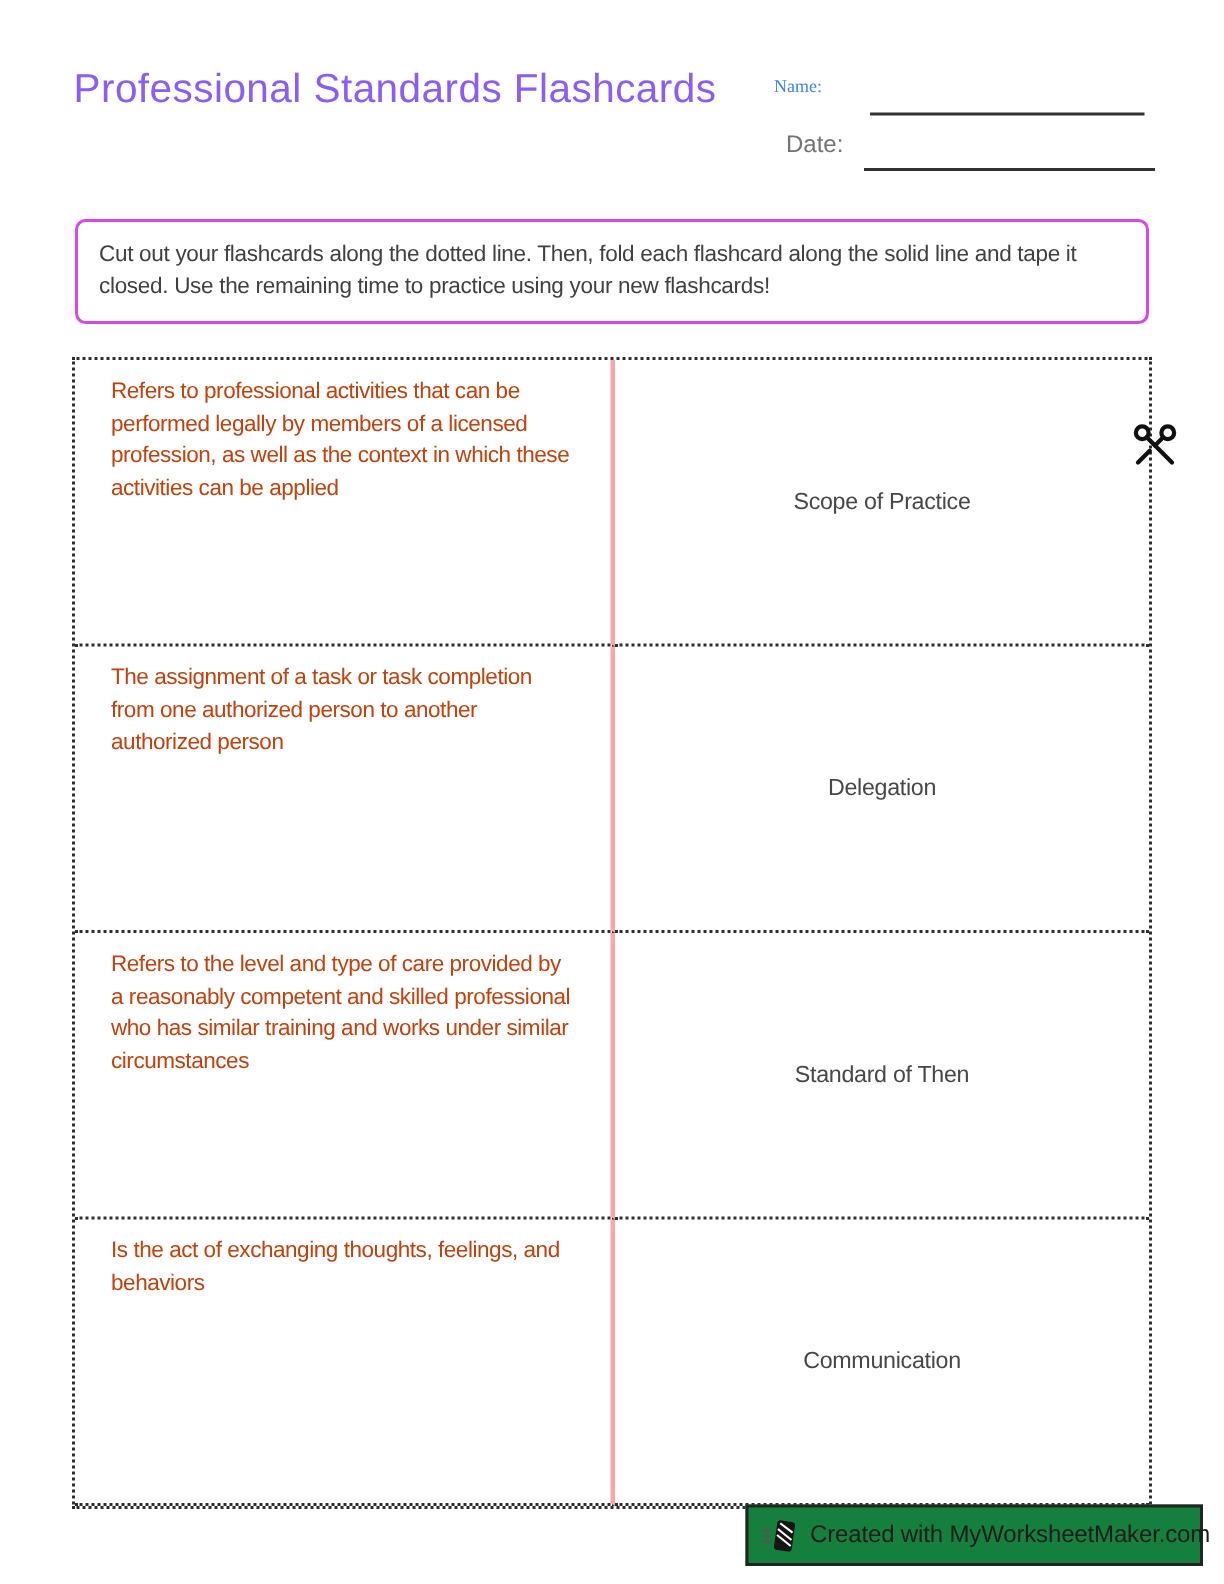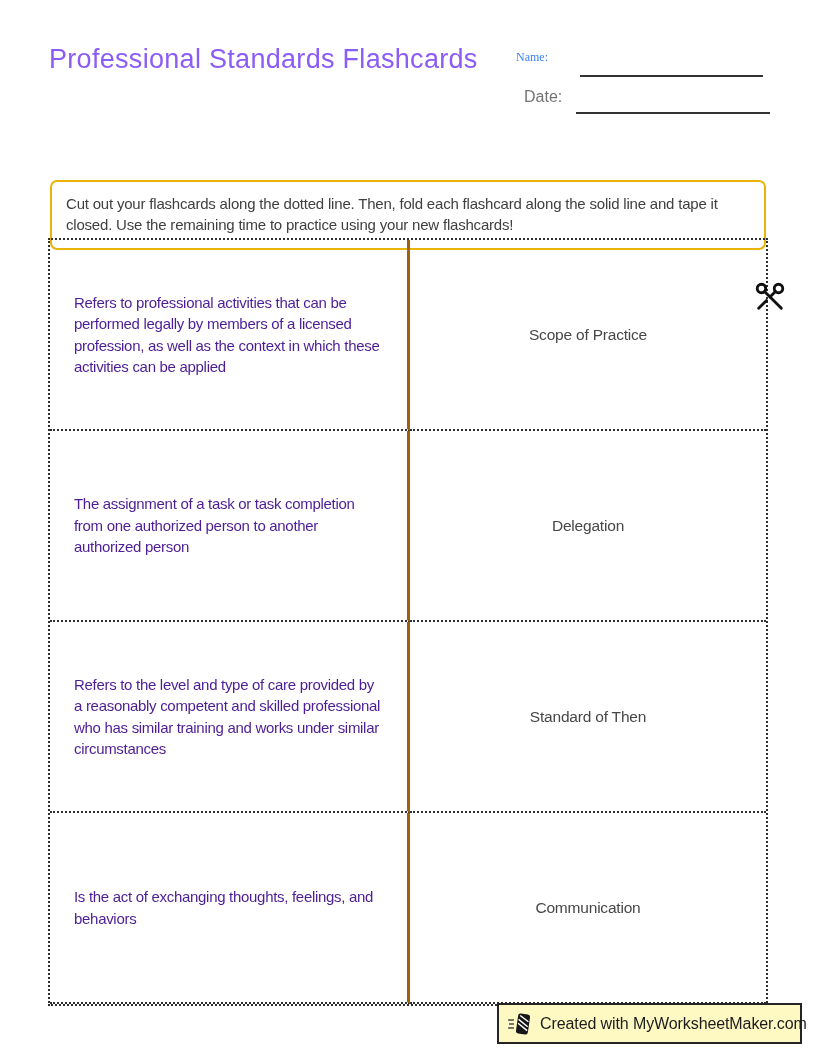--- a/index.html
+++ b/index.html
@@ -48,50 +48,48 @@
     left: 576px; top: 97px;
     width: 194px; height: 17px;
     border-bottom: 2px solid #333333;
   }
 
   
   .instruction-box {
     position: absolute;
     left: 50px; top: 146px;
     width: 716px; height: 70px;
-    border: 2px solid #eab308;
+    border: 2px solid #d946ef;
     border-radius: 7px;
     padding: 11px 14px;
     font-size: 15px;
     line-height: 21px;
     letter-spacing: -0.2px;
     color: #404040;
     background: #ffffff;
-    margin-top: 34px;
   }
 
   
   .card-table {
     position: absolute;
     left: 48px; top: 238px;
     width: 720px; height: 768px;
     border: 2px dotted #2e2e2e;
     display: grid;
     grid-template-columns: 360px 1fr;
     grid-auto-rows: 1fr;
   }
   .cell-def {
-    border-right: 3px solid #a16207;
+    border-right: 3px solid #fca5a5;
     display: flex;
-    align-items: center;
     padding: 10px 24px 10px 24px;
     font-size: 15px;
     line-height: 21.5px;
     letter-spacing: -0.3px;
-    color: #4c1d95;
+    color: #c2410c;
   }
   .cell-term {
     display: flex;
     align-items: center;
     justify-content: center;
     text-align: left;
     padding: 10px 16px;
     font-size: 15.5px;
     letter-spacing: -0.2px;
     color: #474747;
@@ -106,21 +104,21 @@
     transform: rotate(90deg);
     color: #101010;
   }
   .scissors svg { width: 100%; height: 100%; }
 
   
   .footer-box {
     position: absolute;
     left: 497px; top: 1003px;
     width: 305px; height: 41px;
-    background: #fef9c3;
+    background: #15803d;
     border: 2px solid #242424;
     display: flex;
     align-items: center;
     gap: 7px;
     padding: 0 10px 0 8px;
   }
   .footer-logo { width: 26px; height: 26px; flex: 0 0 auto; }
   .footer-text {
     font-size: 16px;
     color: #1c1c1c;

